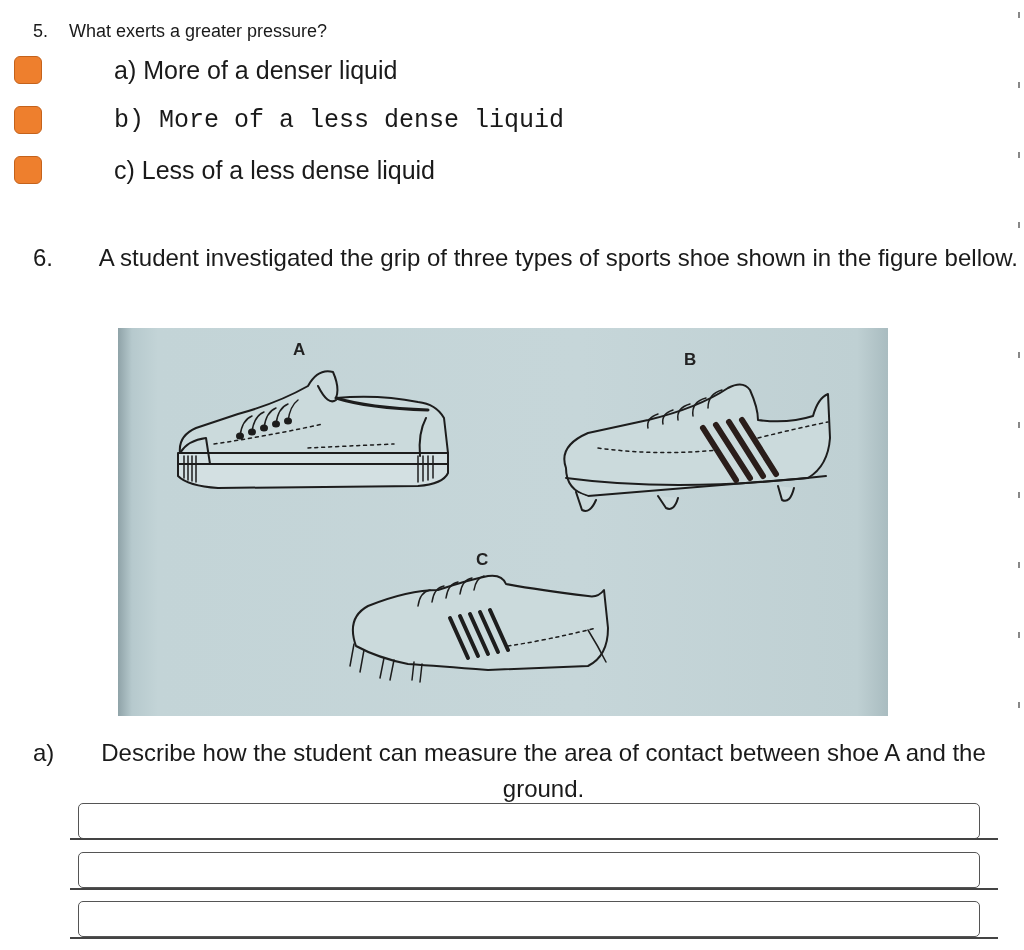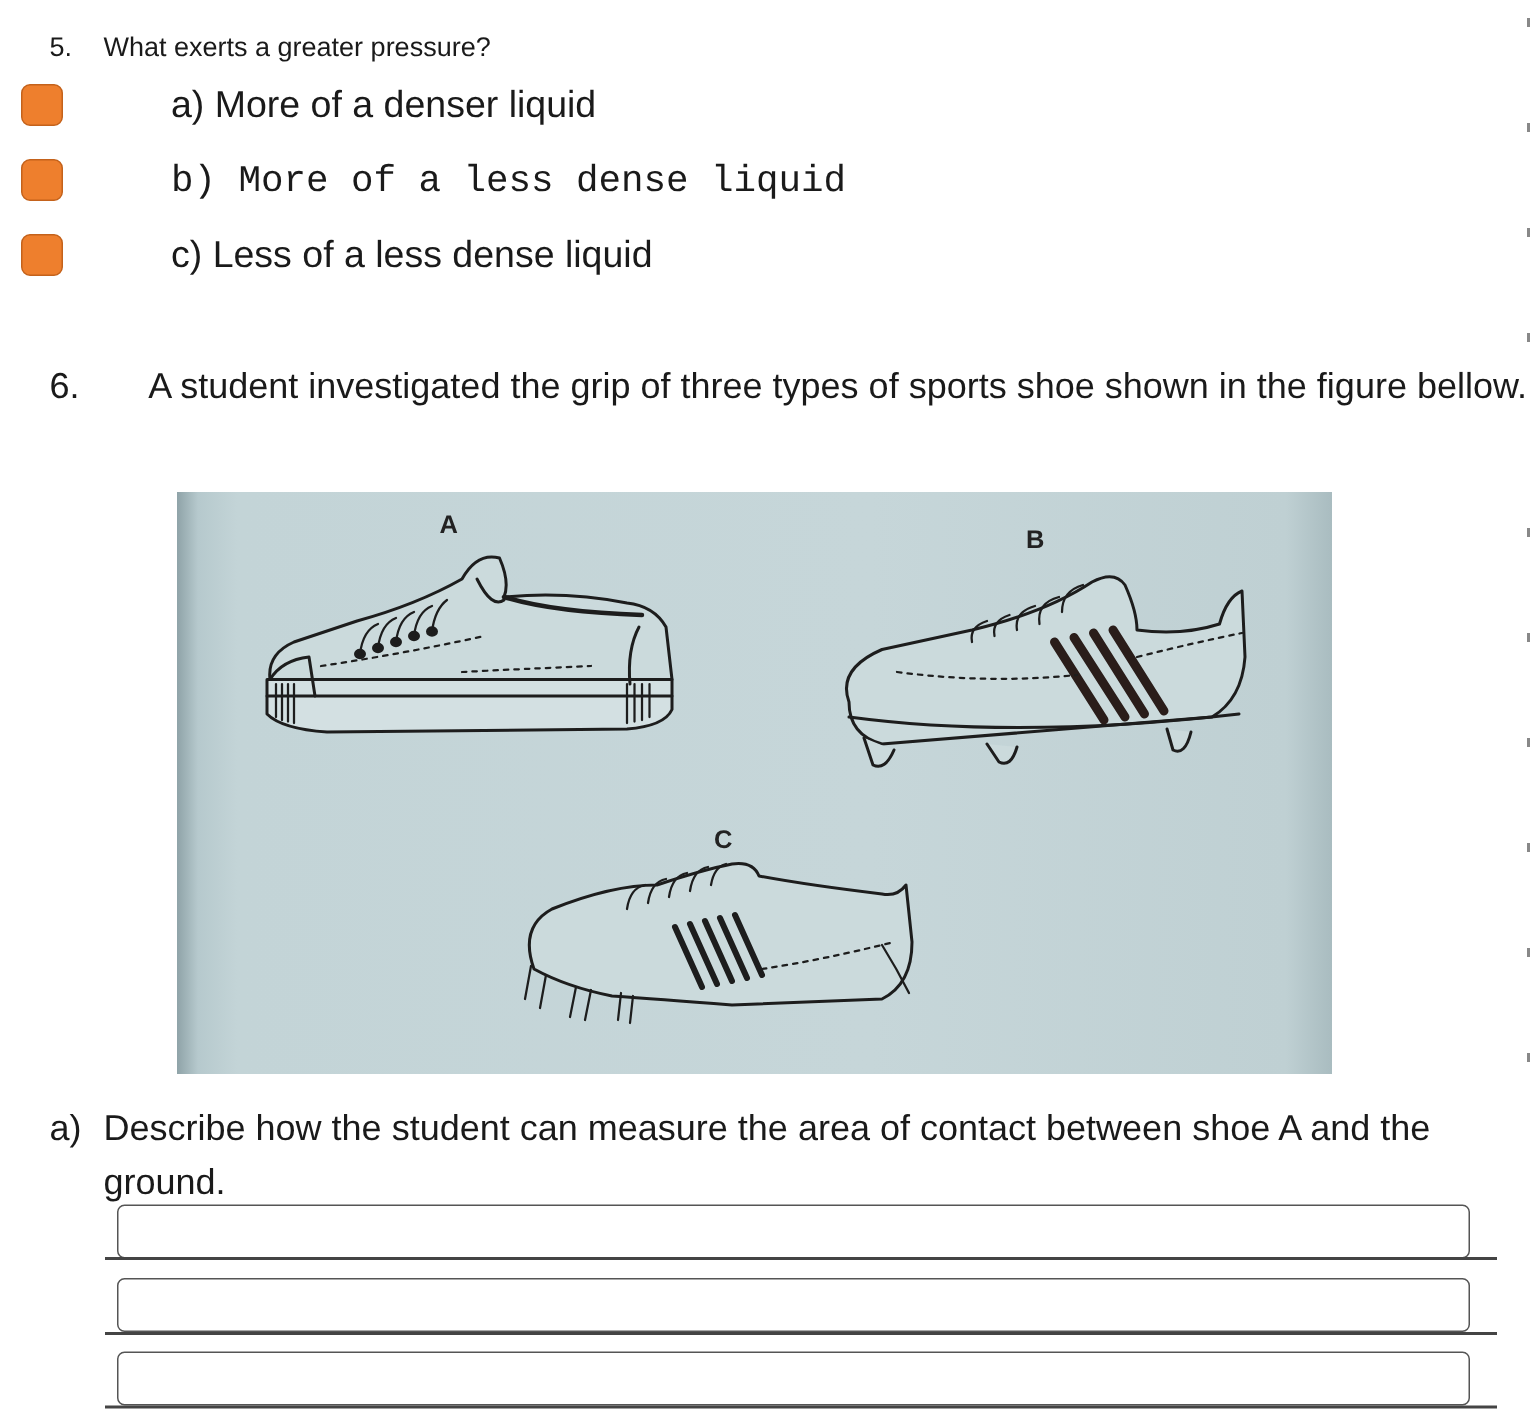--- a/index.html
+++ b/index.html
@@ -20,21 +20,21 @@
   .q6 .text { padding-left:36px; display:block;text-align:right; }
   .figure {
     position:absolute; left:118px; top:328px; width:770px; height:388px;
     background:linear-gradient(90deg,#8fa3a8 0px,#b6c9cd 14px,#c3d4d7 40px,#c6d6d9 60%,#bfd0d3 96%,#a9bcc0 100%);
     overflow:hidden;
   }
   .figure svg { position:absolute; left:0; top:0; }
   .shoe-label { position:absolute; font-weight:bold; font-size:17px; color:#222; }
   .qa { position:absolute; left:33px; top:735px; font-size:24px; line-height:36px; width:985px; }
   .qa .num { position:absolute; left:0; top:0; }
-  .qa .text { padding-left:36px; display:block; }
+  .qa .text { padding-left:36px; display:block;text-align:center; }
   .answer-box {
     position:absolute; left:78px; width:902px; height:36px;
     border:1.5px solid #555; border-radius:5px; background:#fff; box-sizing:border-box;
     font-family:"Liberation Sans", sans-serif; font-size:18px; padding:0 8px;
   }
   .answer-line { position:absolute; left:70px; width:928px; height:2px; background:#444; }
   .edge-mark { position:absolute; left:1018px; width:2px; height:6px; background:#888; }
 </style>
 </head>
 <body>

